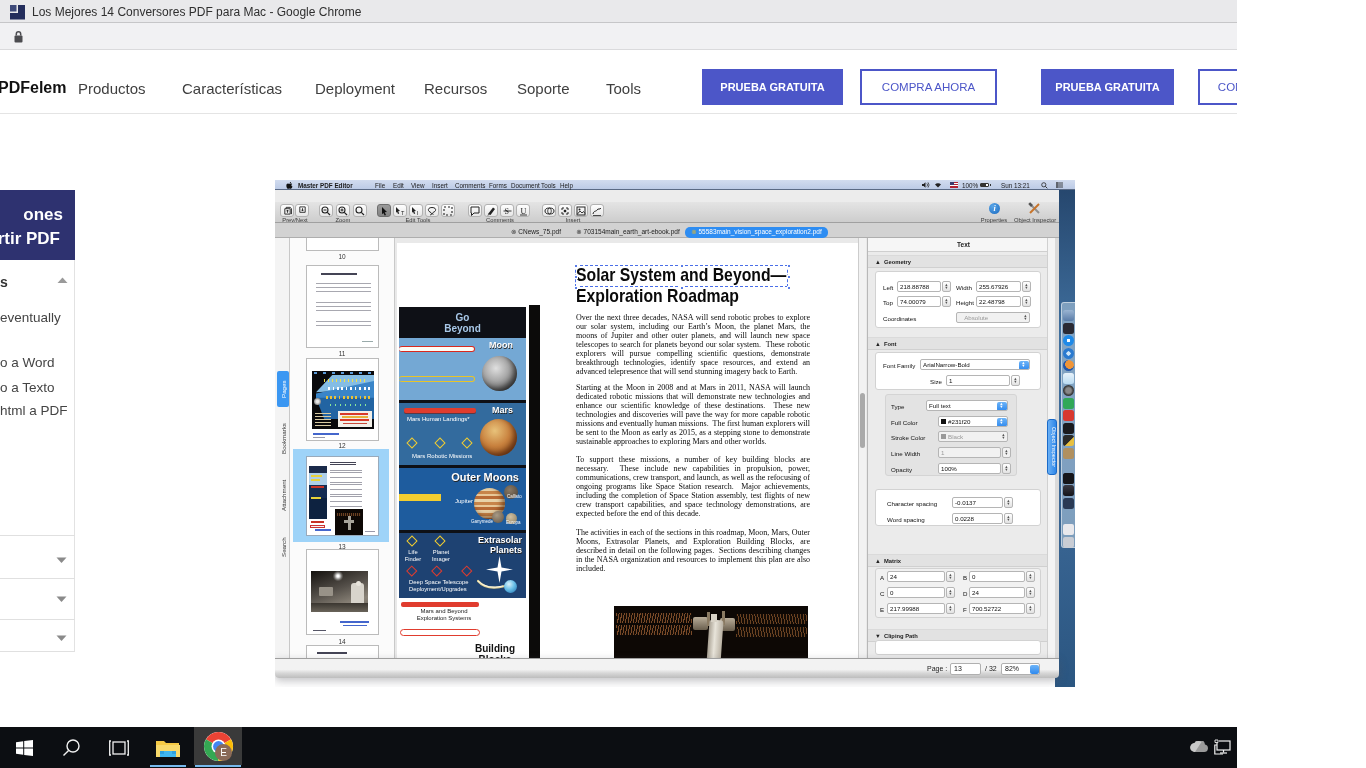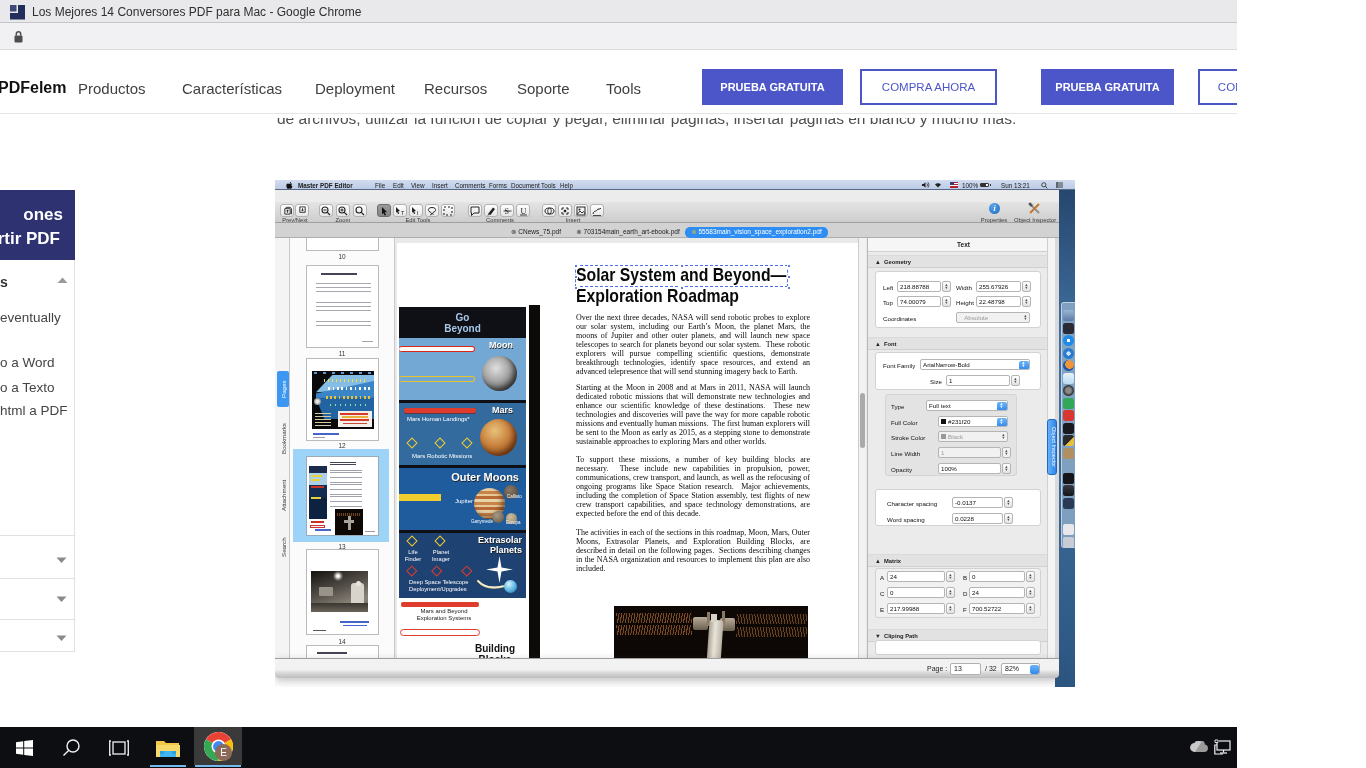--- a/index.html
+++ b/index.html
@@ -76,23 +76,20 @@
 <div class="abs" style="left:182px;top:80px;font-size:15px;color:#3f3f3f;z-index:3;">Características</div>
 <div class="abs" style="left:315px;top:80px;font-size:15px;color:#3f3f3f;z-index:3;">Deployment</div>
 <div class="abs" style="left:424px;top:80px;font-size:15px;color:#3f3f3f;z-index:3;">Recursos</div>
 <div class="abs" style="left:517px;top:80px;font-size:15px;color:#3f3f3f;z-index:3;">Soporte</div>
 <div class="abs" style="left:606px;top:80px;font-size:15px;color:#3f3f3f;z-index:3;">Tools</div>
 <div class="abs" style="left:702px;top:69px;width:141px;height:36px;background:#4c56c8;color:#fff;font-size:11px;font-weight:bold;text-align:center;line-height:36px;z-index:3;">PRUEBA GRATUITA</div>
 <div class="abs" style="left:860px;top:69px;width:137px;height:36px;background:#fff;border:2px solid #4c56c8;color:#4c56c8;font-size:11.5px;text-align:center;line-height:32px;z-index:3;">COMPRA AHORA</div>
 <div class="abs" style="left:1041px;top:69px;width:133px;height:36px;background:#4c56c8;color:#fff;font-size:11px;font-weight:bold;text-align:center;line-height:36px;z-index:3;">PRUEBA GRATUITA</div>
 <div class="abs" style="left:1198px;top:69px;width:133px;height:36px;background:#fff;border:2px solid #4c56c8;color:#4c56c8;font-size:11.5px;text-align:center;line-height:32px;z-index:3;">COMPRA AHORA</div>
 
-<div class="abs" style="left:277px;top:117.5px;width:770px;height:10.3px;overflow:hidden;">
-      <div style="position:relative;top:-7.2px;font-size:15.5px;color:#4f4f4f;white-space:nowrap;">de archivos, utilizar la función de copiar y pegar, eliminar páginas, insertar páginas en blanco y mucho más.</div>
-    </div>
 
 <div class="abs" style="left:-40px;top:190px;width:115px;height:70px;background:#2e3270;z-index:2;"></div>
 <div class="abs" style="left:-40px;top:205px;width:103px;text-align:right;font-size:17px;font-weight:bold;color:#fff;z-index:3;white-space:nowrap;">ones</div>
 <div class="abs" style="left:-40px;top:229px;width:100px;text-align:right;font-size:17px;font-weight:bold;color:#fff;z-index:3;white-space:nowrap;">ertir PDF</div>
 <div class="abs" style="left:0;top:260px;width:75px;height:391px;background:#fff;border-right:1px solid #e2e2e2;z-index:2;"></div>
 <div class="abs" style="left:0;top:274px;font-size:14px;font-weight:bold;color:#333;z-index:3;">s</div>
 <svg class="abs" style="left:57px;top:277px;z-index:3;" width="11" height="7" viewBox="0 0 11 7">
       <path d="M0.5 6 L5.5 0.5 L10.5 6 Z" fill="#9a9a9a"></path>
     </svg>
 <div class="abs" style="left:0;top:310px;font-size:13.5px;color:#444;z-index:3;">eventually</div>

